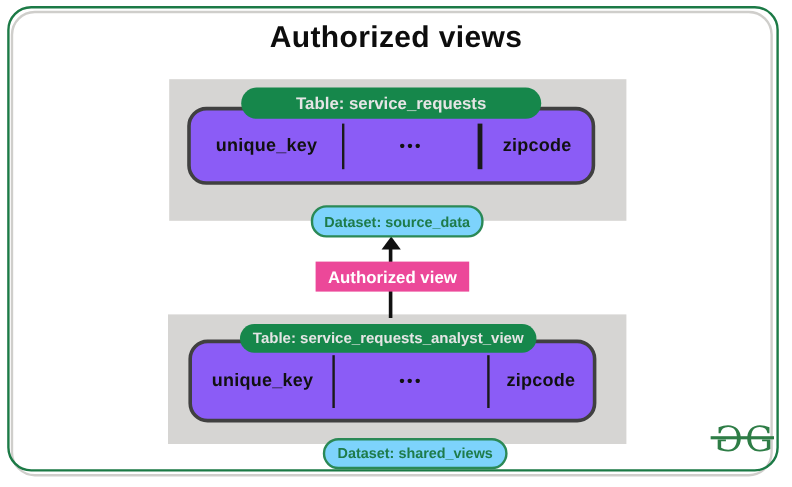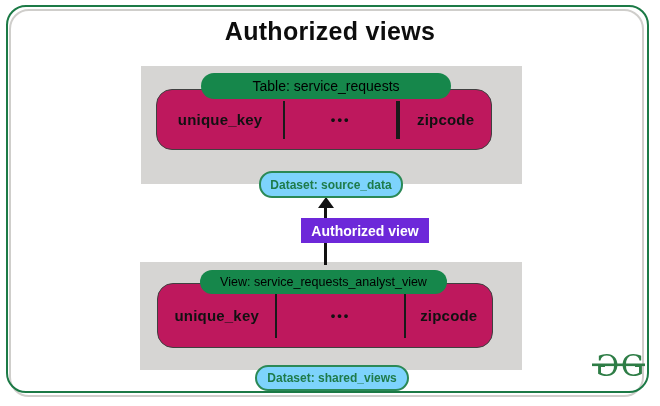--- a/index.html
+++ b/index.html
@@ -12,51 +12,51 @@
   .frame-green{position:absolute;left:6px;top:5px;width:639px;height:384px;
     border:2px solid #1c7a46;border-radius:20px;}
 
   .title{position:absolute;left:0;right:0;top:17px;text-align:center;
     font-size:25px;font-weight:bold;color:#0d0d0d;letter-spacing:.3px;}
 
   .panel{position:absolute;background:#d6d5d3;}
   .panel.top{left:141px;top:66px;width:381px;height:118px;}
   .panel.bottom{left:140px;top:262px;width:382px;height:108px;}
 
-  .card{position:absolute;background:#be185d;border:1px solid #404040;border-radius:16px;
+  .card{position:absolute;background:#8b5cf6;border:3px solid #404040;border-radius:16px;
     display:flex;align-items:center;z-index:1;}
   .card.top{left:156px;top:89px;width:334px;height:59px;}
   .card.bottom{left:157px;top:283px;width:334px;height:63px;}
 
-  .entity-pill{position:absolute;background:#16874b;color:#000000;border-radius:14px;
-    display:flex;align-items:center;justify-content:center;font-weight:normal;z-index:2;}
+  .entity-pill{position:absolute;background:#16874b;color:#e5e5e5;border-radius:14px;
+    display:flex;align-items:center;justify-content:center;font-weight:bold;z-index:2;}
   .entity-pill.top{left:201px;top:73px;width:250px;height:26px;font-size:14px;}
   .entity-pill.bottom{left:200px;top:270px;width:247px;height:24px;font-size:12.5px;}
 
   .col{display:flex;align-items:center;justify-content:center;
     font-weight:bold;color:#111;font-size:15px;letter-spacing:.2px;}
   .dots{font-size:13px;letter-spacing:2px;}
   .sep{width:2px;background:#1a1a1a;align-self:center;}
   .card.top .sep{height:38px;}
   .card.bottom .sep{height:44px;}
   .t1{flex:100;} .t2{flex:88;} .t3{flex:80;} .t4{flex:72;}
   .b1{flex:121;} .b2{flex:130;} .b3{flex:89;}
 
   .dataset-pill{position:absolute;background:#7dd3fc;border:2px solid #2b8956;border-radius:13px;
     color:#1e7b4a;font-weight:bold;font-size:12px;display:flex;align-items:center;justify-content:center;
     z-index:3;}
   .dataset-pill.source{left:259px;top:171px;width:140px;height:23px;}
-  .dataset-pill.shared{left:255px;top:365px;width:150px;height:22px;}
+  .dataset-pill.shared{left:269px;top:365px;width:150px;height:22px;}
 
   .arrow-line{position:absolute;left:324px;top:204px;width:3px;height:61px;background:#111;z-index:1;}
   .arrow-head{position:absolute;left:318px;top:197px;width:0;height:0;z-index:1;
     border-left:8px solid transparent;border-right:8px solid transparent;border-bottom:11px solid #111;}
-  .arrow-label{position:absolute;left:263px;top:218px;width:128px;height:25px;background:#6d28d9;
+  .arrow-label{position:absolute;left:263px;top:218px;width:128px;height:25px;background:#ec4899;
     color:#ffffff;font-weight:bold;font-size:14px;display:flex;align-items:center;justify-content:center;
-    z-index:2;margin-left:38px;}
+    z-index:2;}
 
   .logo{position:absolute;left:592px;top:347px;width:58px;height:37px;z-index:2;}
 </style>
 </head>
 <body>
 
 <div class="stage">
 
   <div class="frame-shadow"></div>
   <div class="frame-green"></div>
@@ -85,21 +85,21 @@
   <div class="panel bottom"></div>
 
   <div class="card bottom">
     <div class="col b1">unique_key</div>
     <div class="sep"></div>
     <div class="col b2 dots">•••</div>
     <div class="sep"></div>
     <div class="col b3">zipcode</div>
   </div>
 
-  <div class="entity-pill bottom">View: service_requests_analyst_view</div>
+  <div class="entity-pill bottom">Table: service_requests_analyst_view</div>
 
   <div class="dataset-pill shared">Dataset: shared_views</div>
 
   <svg class="logo" viewBox="0 0 58 37">
     <g fill="#2e7d46">
       <text transform="translate(27,29) scale(-1,1)" font-family="DejaVu Serif, serif" font-size="29">G</text>
       <text x="29" y="29" font-family="DejaVu Serif, serif" font-size="29">G</text>
       <rect x="0" y="16.5" width="53" height="2.6"></rect>
     </g>
   </svg>

